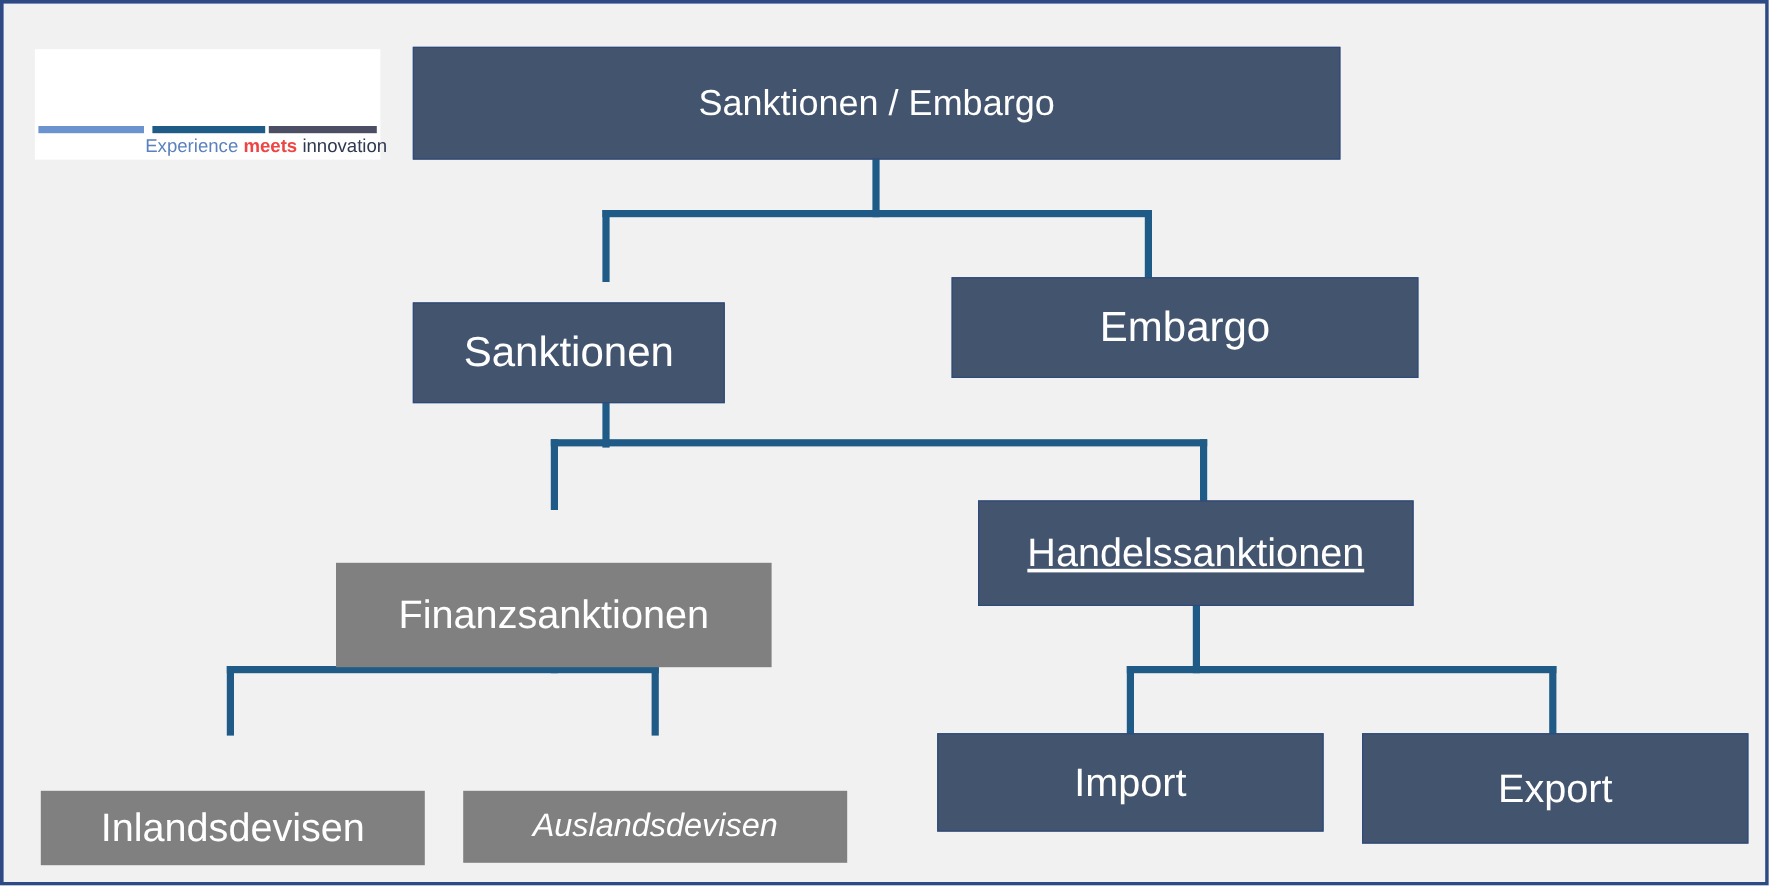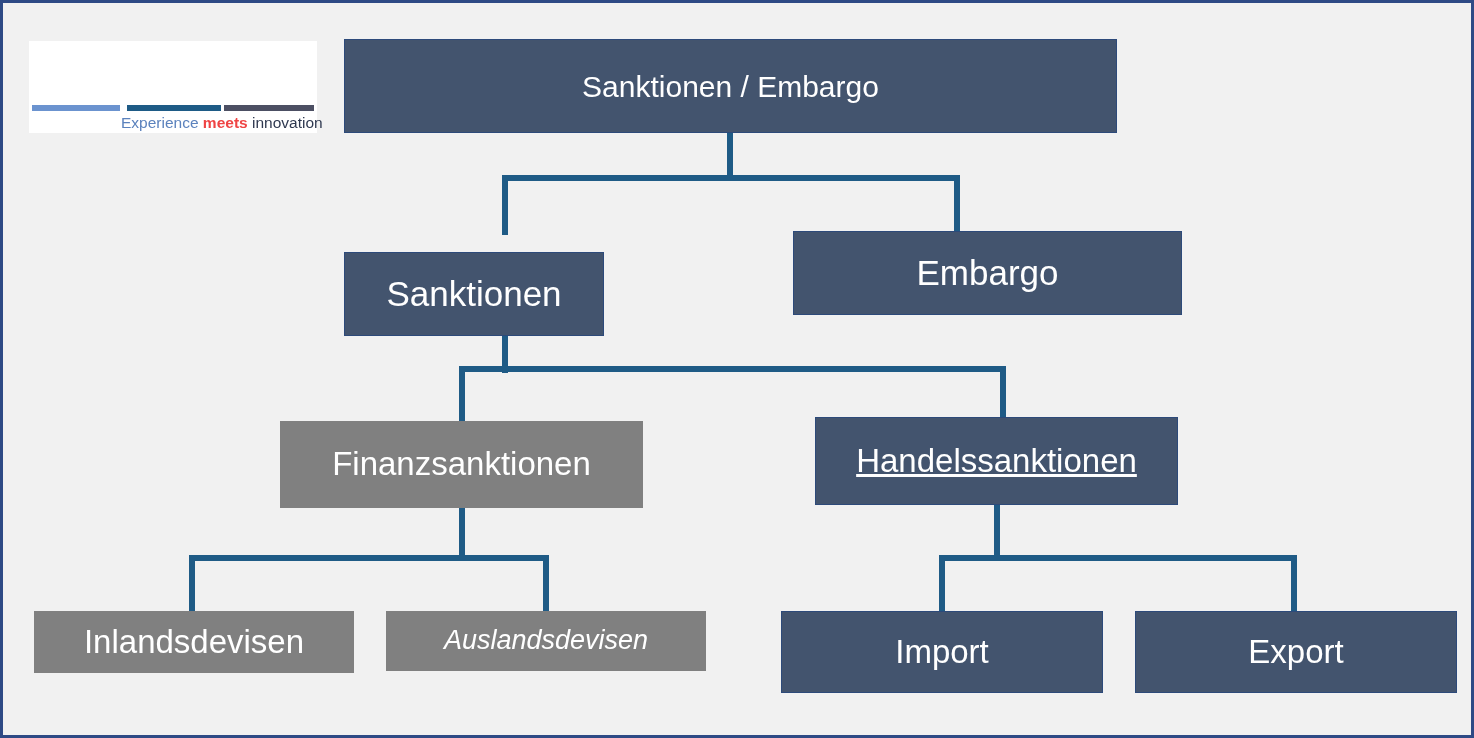--- a/index.html
+++ b/index.html
@@ -84,31 +84,32 @@
     line-height: 1.1;
     z-index: 3;
   }
   .node.navy {
     background: #43546e;
     border: 1px solid #2d4a7a;
   }
   .node.gray {
     background: #808080;
     border: none;
+    margin-top: 48px;
   }
 
   #node-root        { left: 341px; top: 36px;  width: 773px; height: 94px; font-size: 30px; }
   #node-sanktionen  { left: 341px; top: 228px; width: 260px; height: 84px; font-size: 35px; margin-top: 21px; }
   #node-embargo     { left: 790px; top: 228px; width: 389px; height: 84px; font-size: 35px; }
   #node-finanz      { left: 277px; top: 418px; width: 363px; height: 87px; font-size: 33px; }
   #node-handel      { left: 812px; top: 414px; width: 363px; height: 88px; font-size: 33px; text-decoration: underline; }
   #node-inland      { left: 31px;  top: 608px; width: 320px; height: 62px; font-size: 33px; justify-content: center; }
   #node-ausland     { left: 383px; top: 608px; width: 320px; height: 60px; font-size: 27px; font-style: italic; }
   #node-import      { left: 778px; top: 608px; width: 322px; height: 82px; font-size: 33px; }
-  #node-export      { left: 1132px;top: 608px; width: 322px; height: 82px; font-size: 33px; }
+  #node-export      { left: 1132px;top: 608px; width: 322px; height: 92px; font-size: 33px; }
 
   
   .conn {
     position: absolute;
     background: #1f5b86;
     z-index: 1;
   }
   .conn-h { height: 6px; }
   .conn-v { width: 6px; }
 

